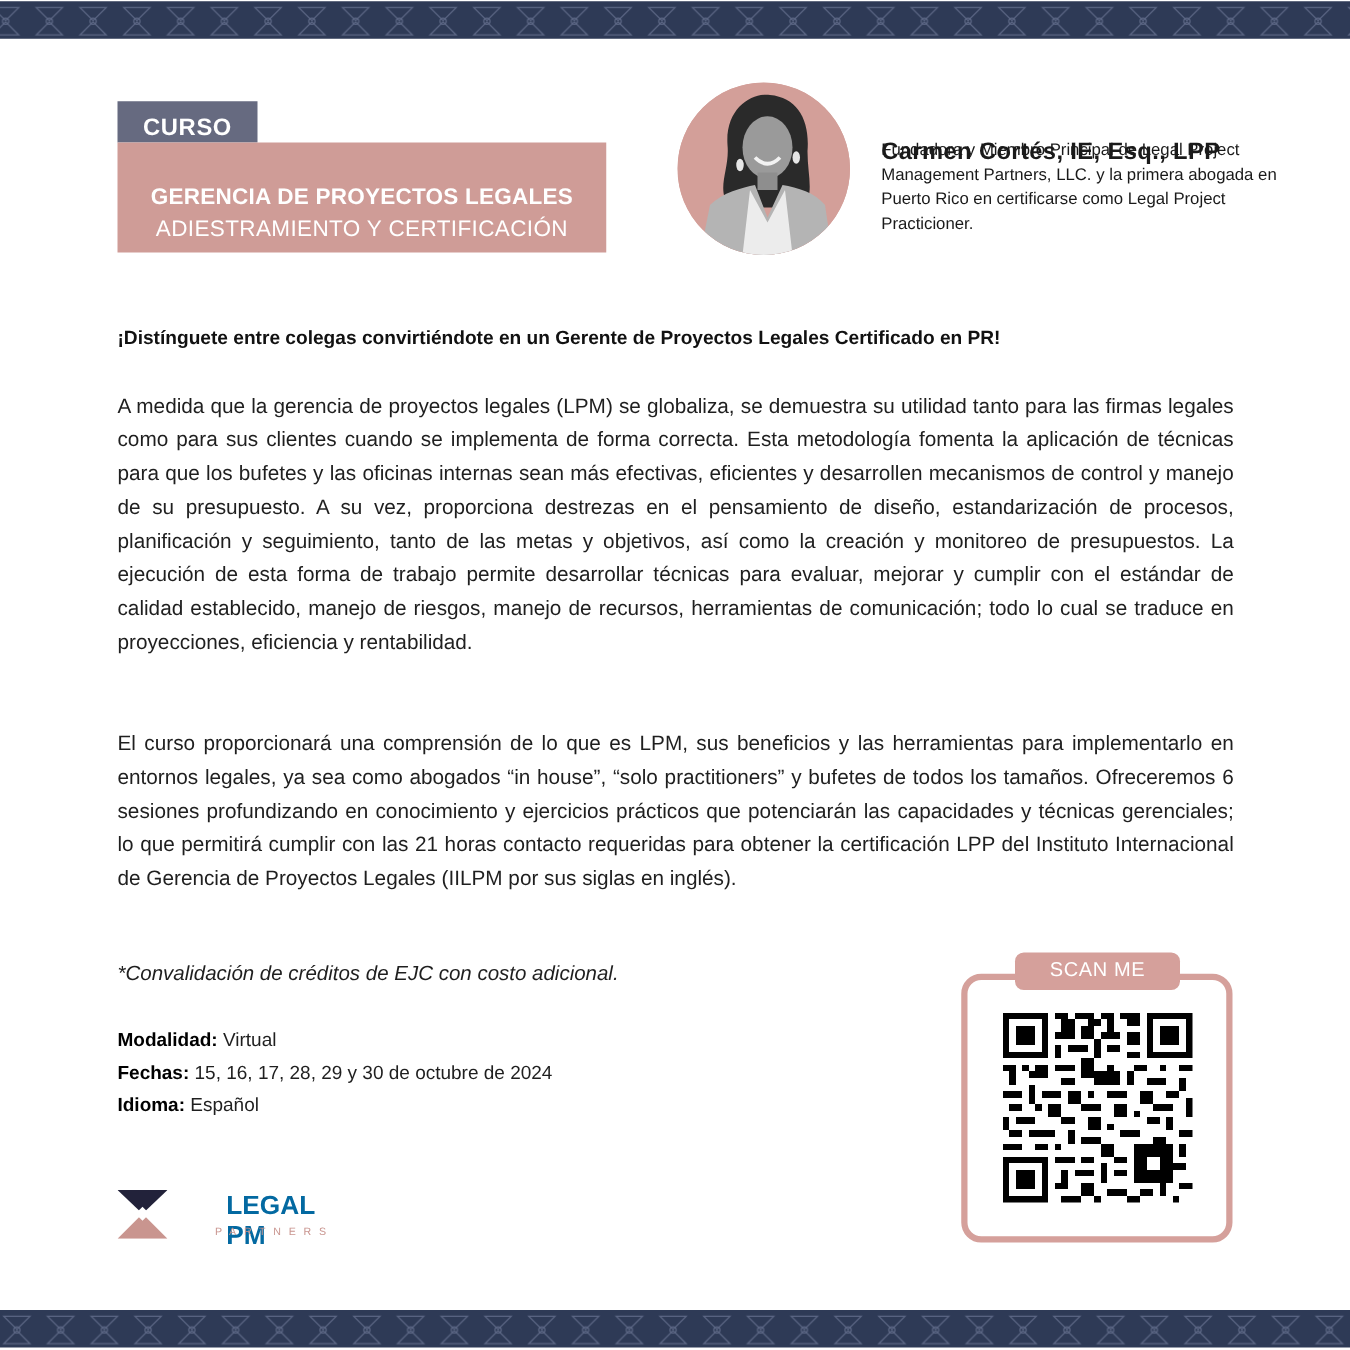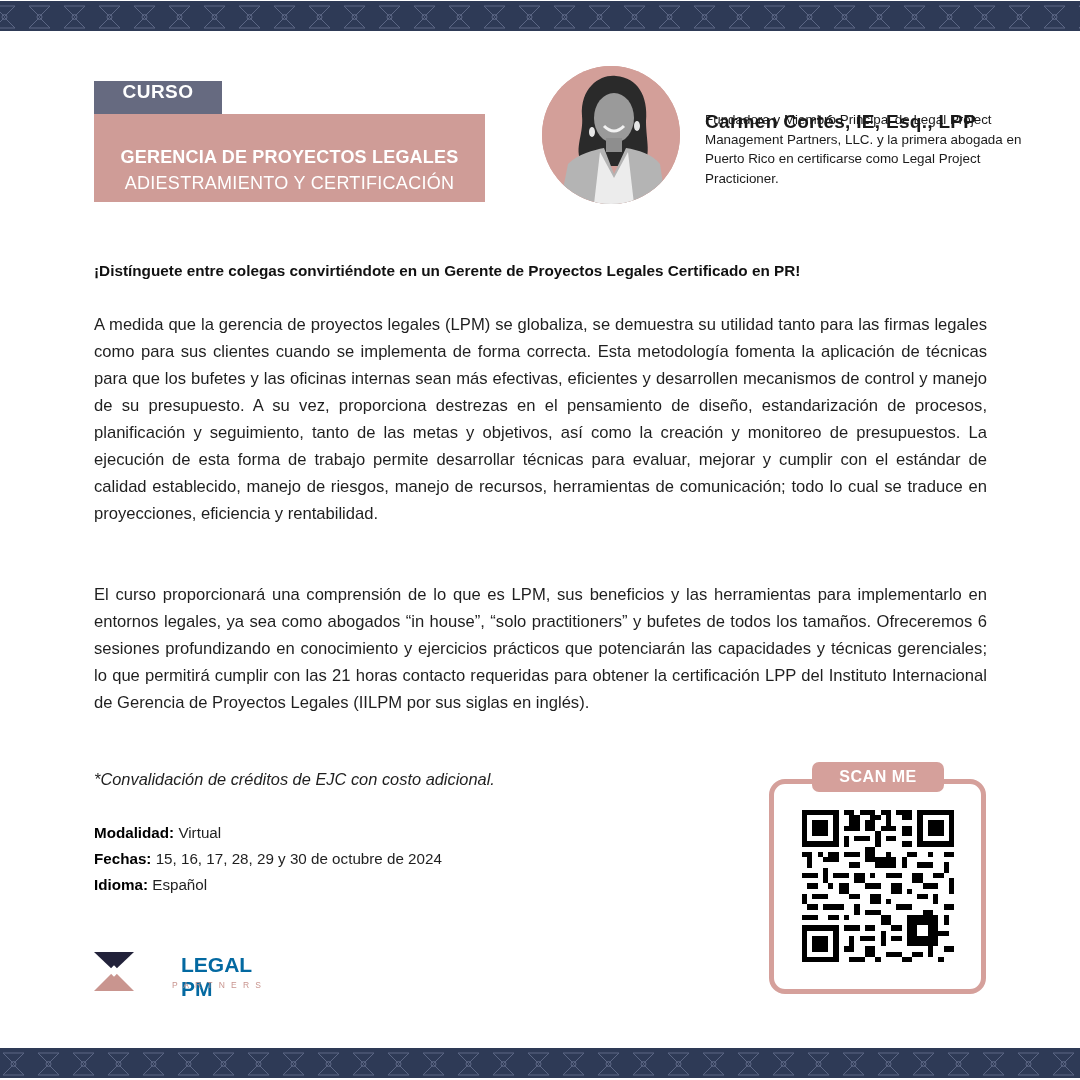--- a/index.html
+++ b/index.html
@@ -9,24 +9,24 @@
   .band {
     position: absolute; left: 0; width: 1080px; height: 30px;
     background-color: #2e3a56;
     overflow: hidden;
   }
   .band.top { top: 1px; }
   .band.bottom { top: 1048px; }
   .band svg { display: block; }
 
   .tag-curso {
-    position: absolute; left: 94px; top: 81px; width: 128px; height: 33px;
+    position: absolute; left: 94px; top: 81px; width: 112px; height: 33px;
     background: #666a80; color: #ffffff;
     font-weight: bold; font-size: 19px; letter-spacing: 0.5px;
-    display: flex; align-items: flex-start; justify-content: center;
+    display: flex; align-items: flex-end; justify-content: center;
   }
   .title-box {
     position: absolute; left: 94px; top: 114px; width: 391px; height: 88px;
     background: #cf9c97; color: #ffffff;
     display: flex; flex-direction: column; align-items: center; justify-content: center;
   }
   .title-box .t1 { font-weight: bold; font-size: 18px; letter-spacing: 0.2px; line-height: 26px; margin-top: 24px; }
   .title-box .t2 { font-size: 18px; letter-spacing: 0.3px; line-height: 26px; }
 
   .avatar {
@@ -71,21 +71,21 @@
   .logo .word2 { position: absolute; left: 43px; top: 29px; font-size: 8.5px; color: #c9958f; letter-spacing: 6.2px; padding-left: 35px; }
 
   .qr-card {
     position: absolute; left: 769px; top: 779px; width: 217px; height: 215px;
     border: 5px solid #d5a09b; border-radius: 16px; background: #fff;
   }
   .scan-tab {
     position: absolute; left: 812px; top: 762px; width: 132px; height: 30px;
     background: #d5a09b; border-radius: 7px;
     color: #ffffff; font-size: 16px; letter-spacing: 0.5px;
-    display: flex; align-items: center; justify-content: center; font-weight: bold;
+    display: flex; align-items: center; justify-content: center;
   }
   .qr {
     position: absolute; left: 802px; top: 810px; width: 152px; height: 152px;
   }
 </style>
 </head>
 <body>
 
 <div class="band top">
   <svg width="1080" height="30">

